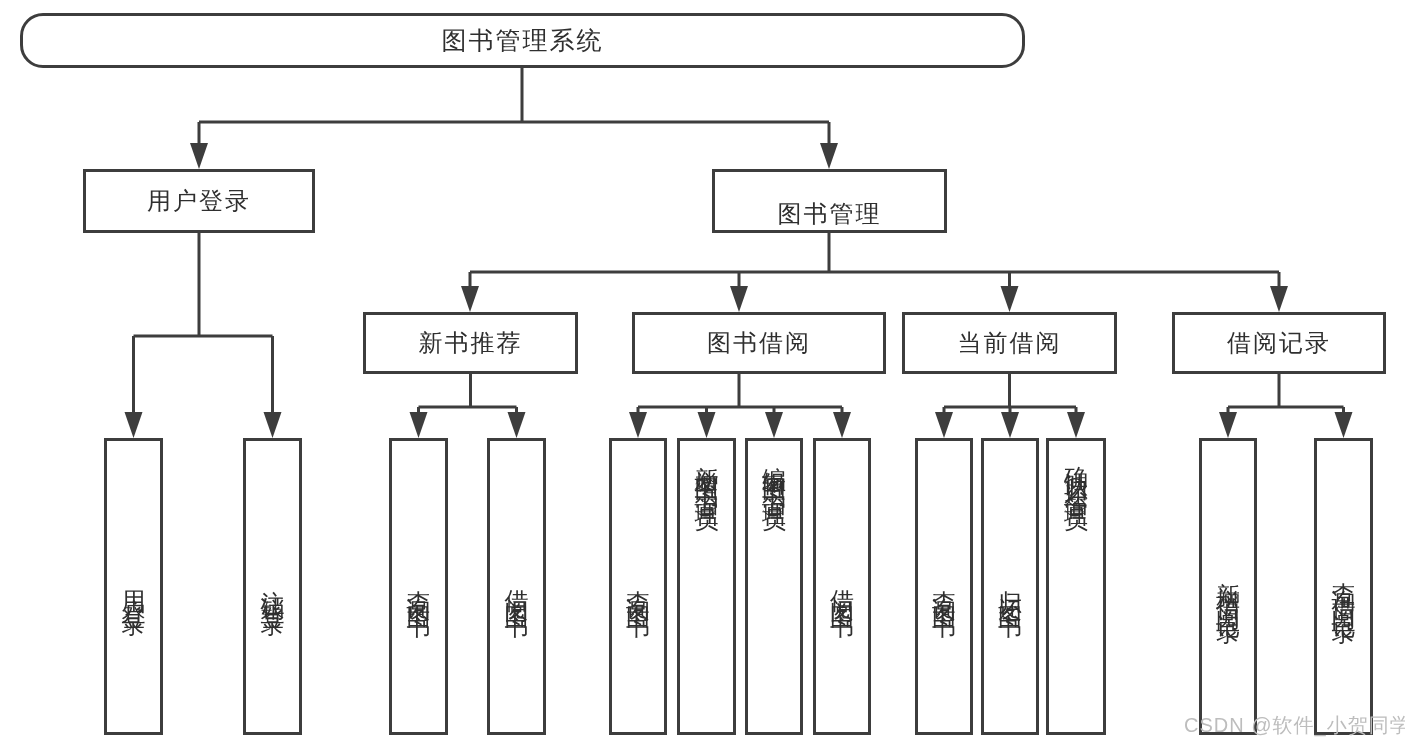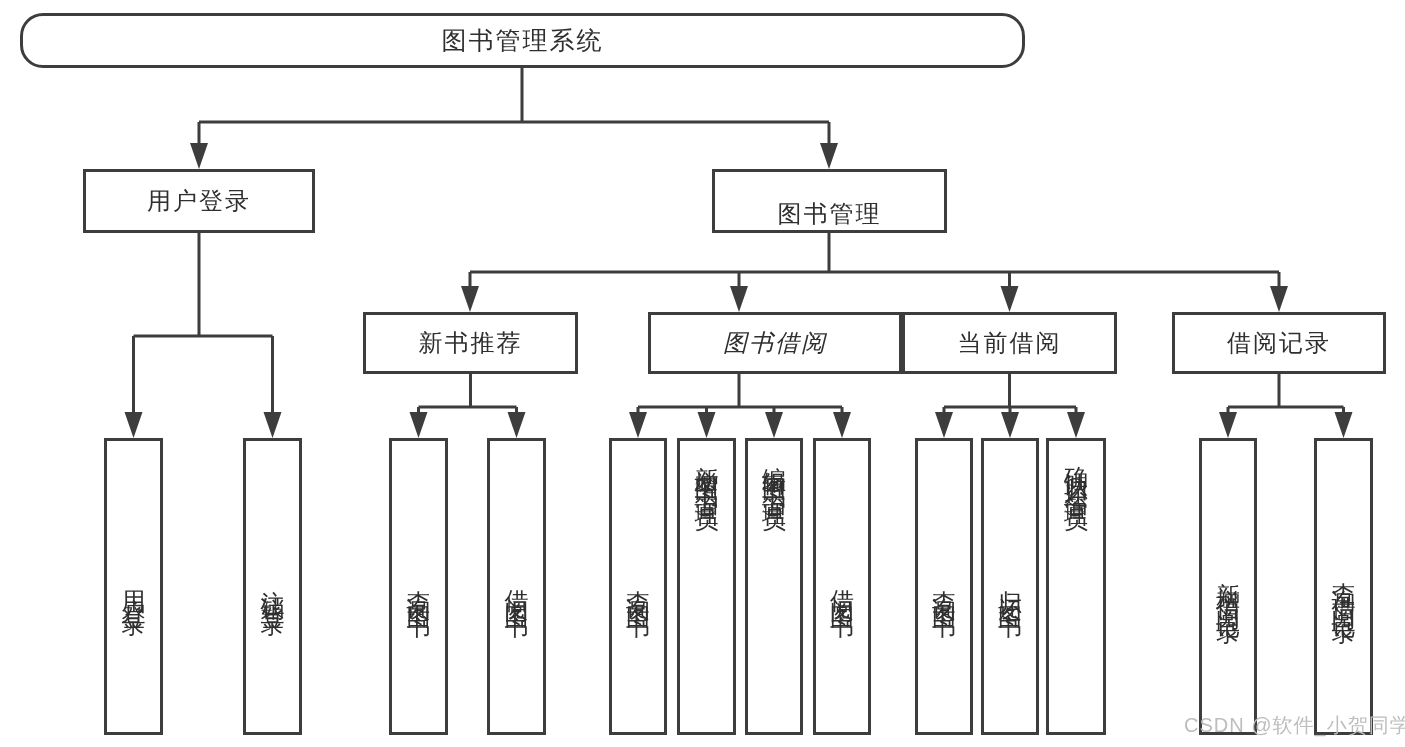--- a/index.html
+++ b/index.html
@@ -120,21 +120,21 @@
   <div class="node" style="left:83px; top:169px; width:232px; height:64px;">
     <span>用户登录</span>
   </div>
   <div class="node" style="left:712px; top:169px; width:235px; height:64px;align-items:flex-end;">
     <span>图书管理</span>
   </div>
 
   <div class="node" style="left:363px; top:312px; width:215px; height:62px;">
     <span>新书推荐</span>
   </div>
-  <div class="node" style="left:648px; top:312px; width:254px; height:62px;font-style:italic;">
+  <div class="node" style="left:632px; top:312px; width:254px; height:62px;">
     <span>图书借阅</span>
   </div>
   <div class="node" style="left:902px; top:312px; width:215px; height:62px;align-items:center;">
     <span>当前借阅</span>
   </div>
   <div class="node" style="left:1172px; top:312px; width:214px; height:62px;">
     <span>借阅记录</span>
   </div>
 
   <div class="leaf" style="left:104px; width:59px;">

